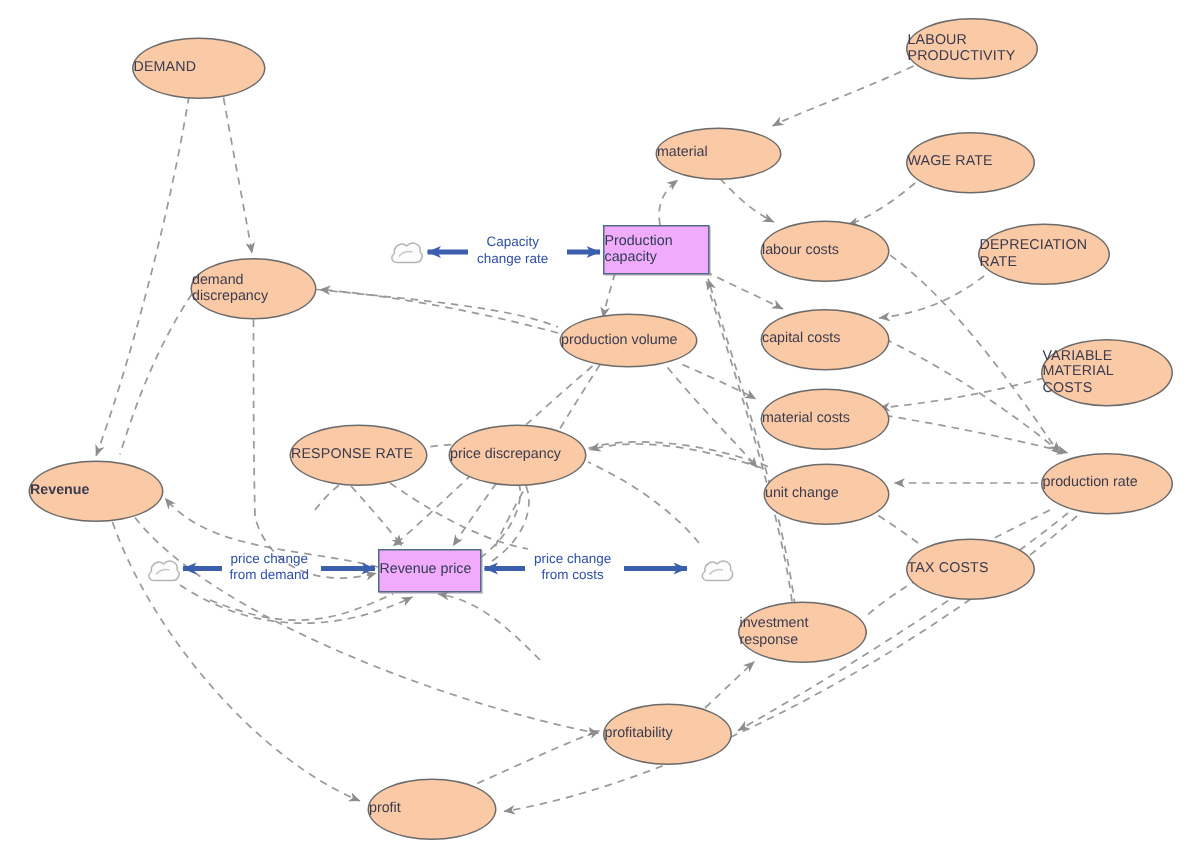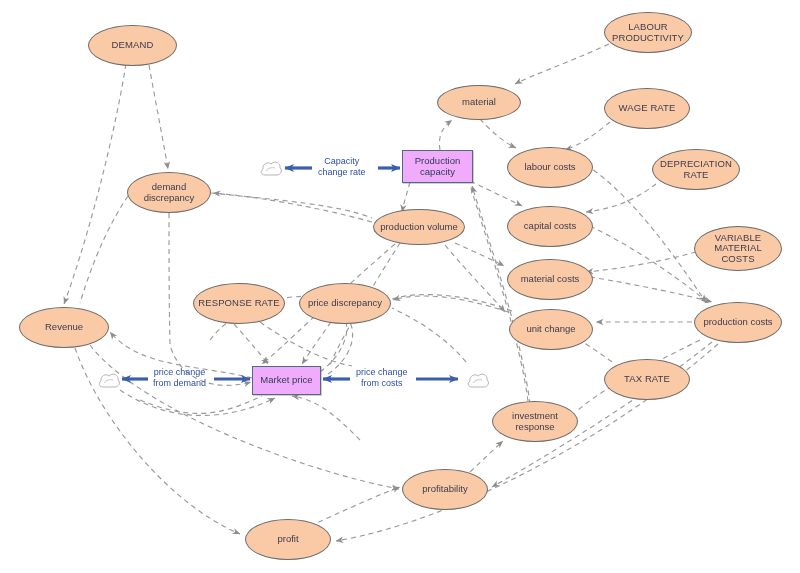--- a/index.html
+++ b/index.html
@@ -20,21 +20,20 @@
     position: absolute; left: 0; top: 0;
     width: 800px; height: 573px;
     pointer-events: none;
   }
   .node {
     position: absolute;
     box-sizing: border-box;
     display: flex;
     align-items: center;
     justify-content: center;
-    text-align: center;
     color: #3b3b4f;
     line-height: 1.08;
   }
   .node.ellipse {
     border-radius: 50%;
     background: #fac9a5;
     border: 1.3px solid #6b6b6b;
     font-size: 9.5px;
   }
   .node.ellipse.caps { letter-spacing: .1px; }
@@ -179,37 +178,37 @@
         <path d="M7,12 C9,9 13,8 16,9" fill="none" stroke="#c9c9c9" stroke-width="1"></path>
       </svg>
   </div>
 
   <div class="node ellipse caps" style="left:88px;top:25px;width:89px;height:41px;">
       <span>DEMAND</span>
     </div>
   <div class="node ellipse" style="left:127px;top:172px;width:84px;height:41px;">
       <span>demand<br>discrepancy</span>
     </div>
-  <div class="node ellipse" style="left:19px;top:307px;width:90px;height:41px;">
+  <div class="node ellipse" style="left:19px;top:307px;width:90px;height:41px;font-weight:bold;">
       <span>Revenue</span>
     </div>
   <div class="node ellipse caps" style="left:193px;top:283px;width:92px;height:41px;">
       <span>RESPONSE RATE</span>
     </div>
   <div class="node ellipse" style="left:299px;top:283px;width:92px;height:41px;">
       <span>price discrepancy</span>
     </div>
   <div class="node ellipse" style="left:373px;top:209px;width:92px;height:36px;">
       <span>production volume</span>
     </div>
   <div class="node box" style="left:402px;top:150px;width:71px;height:33px;">
       <span>Production<br>capacity</span>
     </div>
   <div class="node box" style="left:252px;top:366px;width:69px;height:29px;">
-      <span>Market price</span>
+      <span>Revenue price</span>
     </div>
   <div class="node ellipse" style="left:437px;top:85px;width:84px;height:35px;">
       <span>material</span>
     </div>
   <div class="node ellipse caps" style="left:604px;top:12px;width:88px;height:41px;">
       <span>LABOUR<br>PRODUCTIVITY</span>
     </div>
   <div class="node ellipse caps" style="left:604px;top:88px;width:86px;height:41px;">
       <span>WAGE RATE</span>
     </div>
@@ -225,24 +224,24 @@
   <div class="node ellipse" style="left:507px;top:259px;width:86px;height:41px;">
       <span>material costs</span>
     </div>
   <div class="node ellipse" style="left:507px;top:206px;width:86px;height:41px;">
       <span>capital costs</span>
     </div>
   <div class="node ellipse" style="left:509px;top:309px;width:84px;height:41px;">
       <span>unit change</span>
     </div>
   <div class="node ellipse" style="left:694px;top:302px;width:88px;height:41px;">
-      <span>production costs</span>
+      <span>production rate</span>
     </div>
   <div class="node ellipse caps" style="left:604px;top:359px;width:86px;height:41px;">
-      <span>TAX RATE</span>
+      <span>TAX COSTS</span>
     </div>
   <div class="node ellipse" style="left:492px;top:401px;width:86px;height:41px;">
       <span>investment<br>response</span>
     </div>
   <div class="node ellipse" style="left:402px;top:469px;width:86px;height:41px;">
       <span>profitability</span>
     </div>
   <div class="node ellipse" style="left:245px;top:519px;width:86px;height:41px;">
       <span>profit</span>
     </div>

